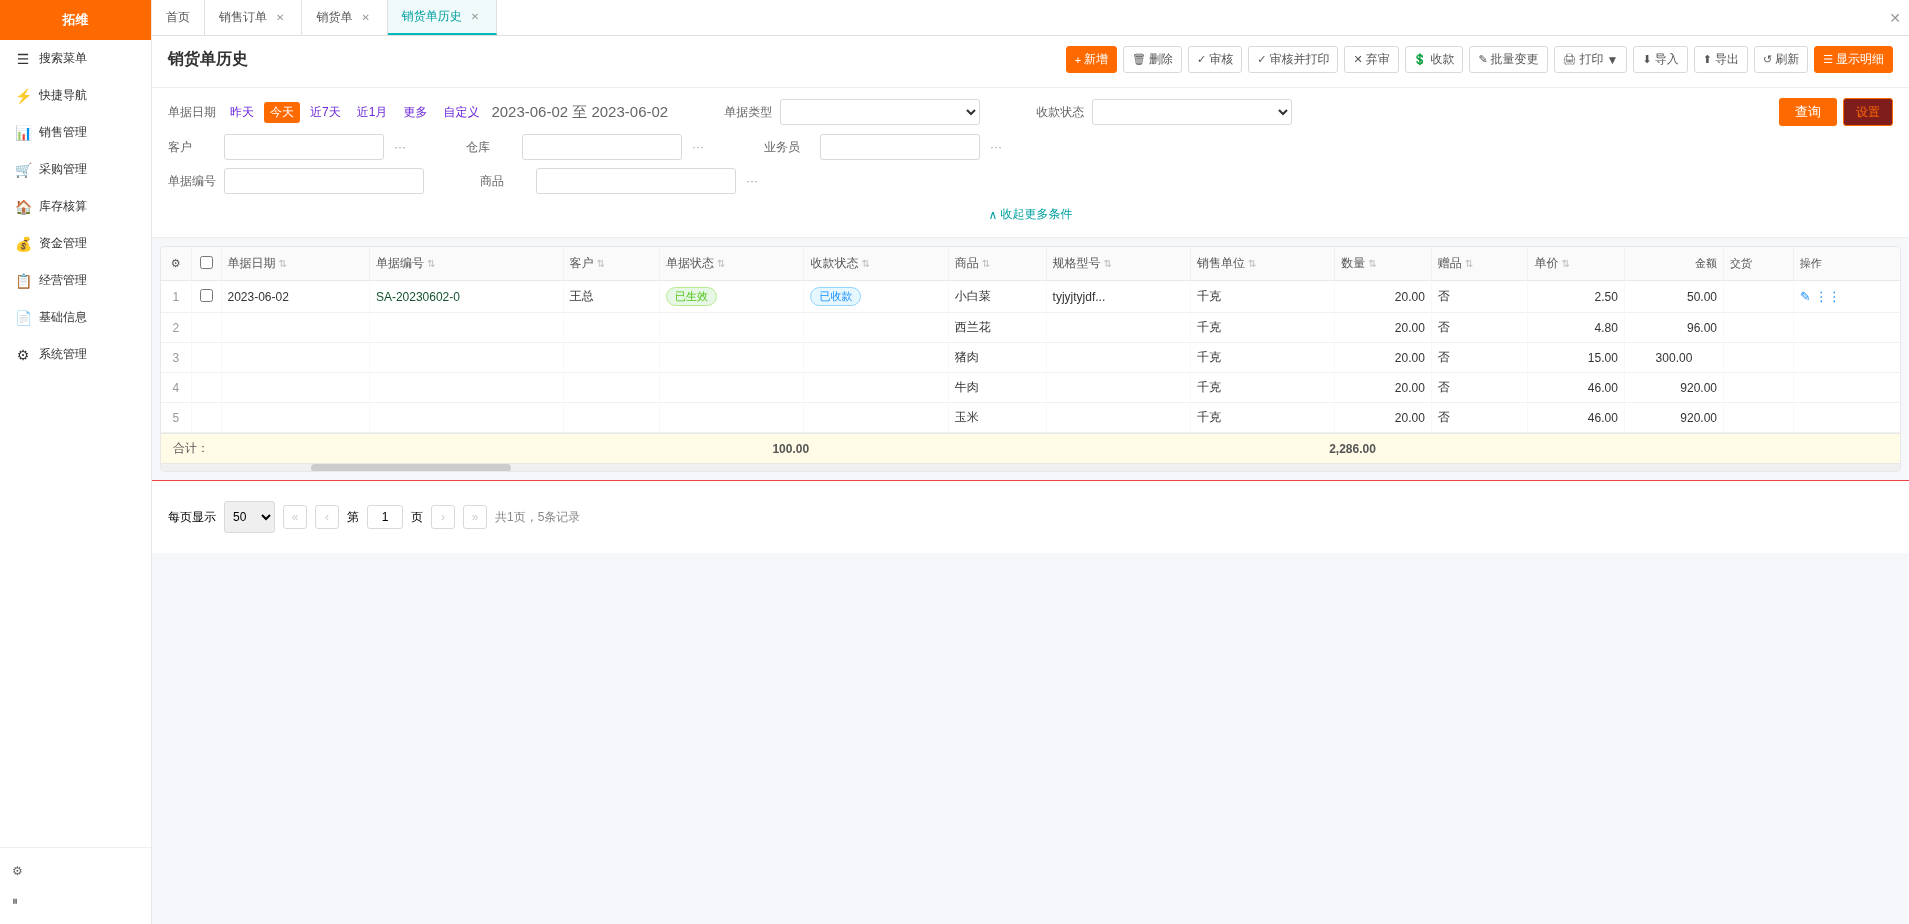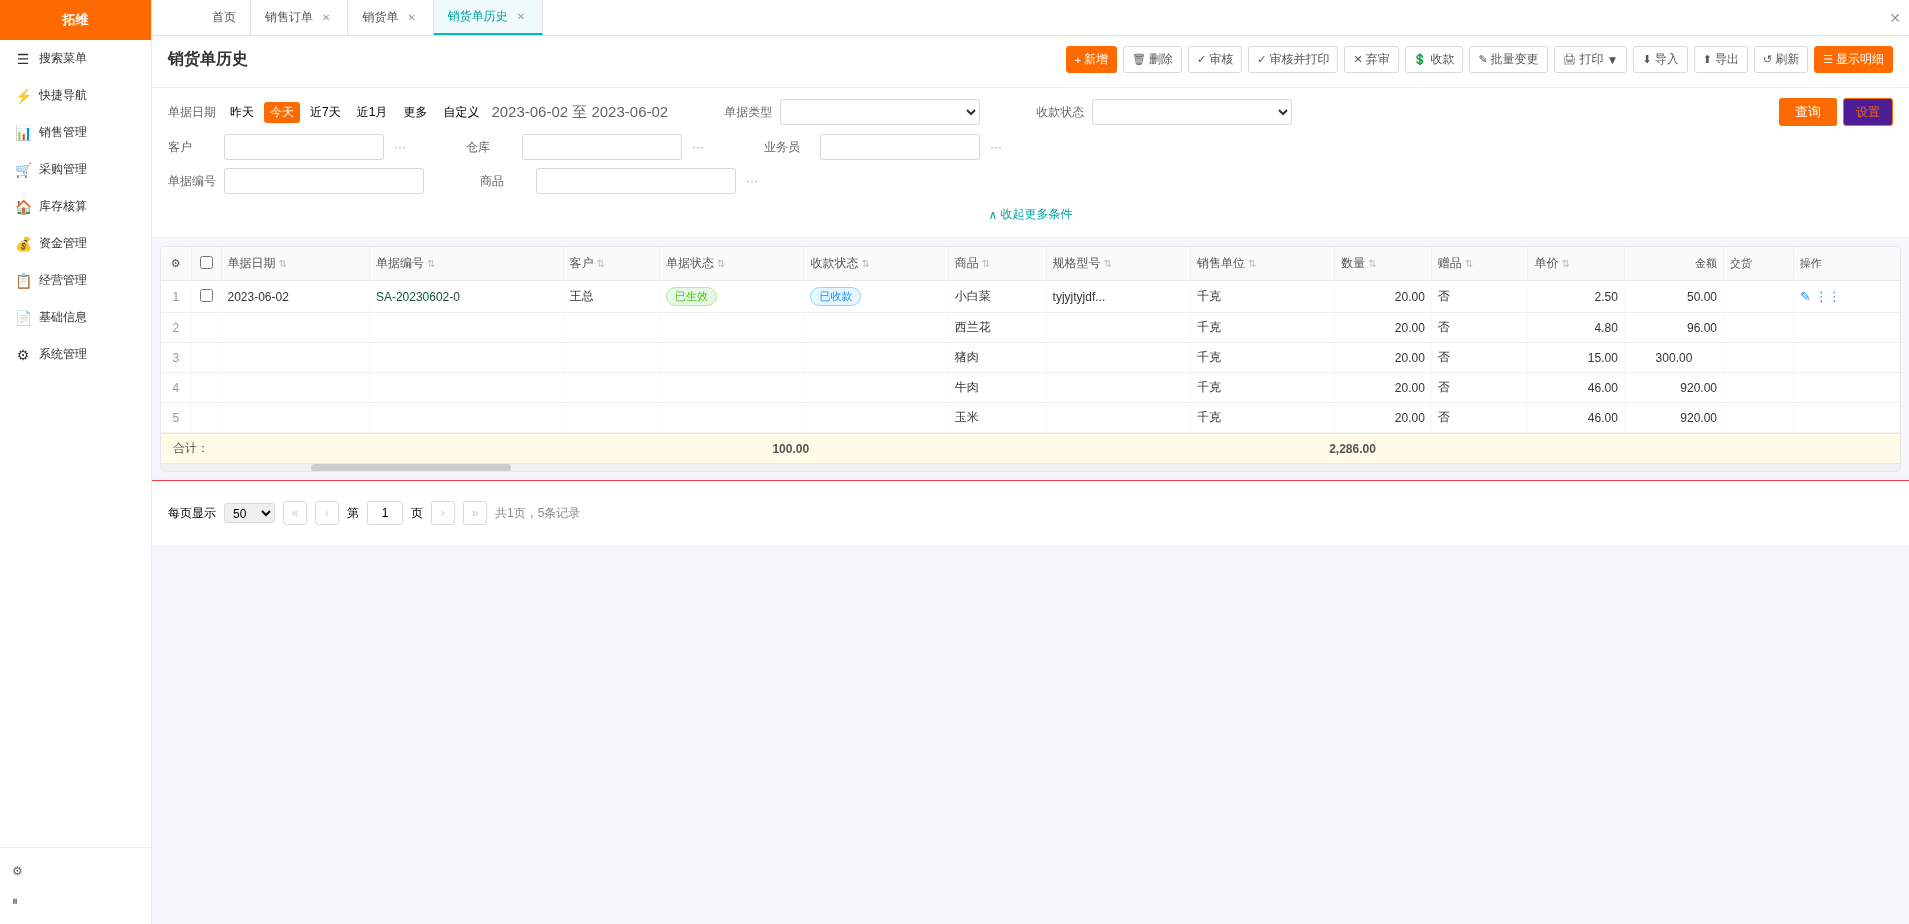--- a/index.html
+++ b/index.html
@@ -57,21 +57,20 @@
     }
 
     
     .tab-bar {
       display: flex;
       align-items: center;
       background: #fff;
       border-bottom: 1px solid #e0e0e0;
       height: 36px;
       flex-shrink: 0;
-      padding-left: 46px;
     }
     .tab {
       display: flex;
       align-items: center;
       padding: 0 14px;
       height: 100%;
       cursor: pointer;
       border-right: 1px solid #e0e0e0;
       color: #555;
       gap: 6px;
@@ -187,21 +186,21 @@
     }
     .date-chips {
       display: flex;
       align-items: center;
       gap: 4px;
     }
     .date-chip {
       padding: 2px 6px;
       border-radius: 3px;
       cursor: pointer;
-      color: #000000;
+      color: #6d28d9;
     }
     .date-chip.active {
       background: #ff6a00;
       color: #fff;
     }
     .ellipsis-btn {
       color: #999;
       cursor: pointer;
       padding: 0 4px;
     }
@@ -217,21 +216,21 @@
     .query-btn {
       background: #ff6a00;
       color: #fff;
       border: none;
       border-radius: 3px;
       padding: 5px 16px;
       cursor: pointer;
       font-size: 13px;
     }
     .setting-btn {
-      background: #4c1d95;
+      background: #7f1d1d;
       color: #ff6a00;
       border: 1px solid #ff6a00;
       border-radius: 3px;
       padding: 4px 12px;
       cursor: pointer;
     }
 
     
     .table-container {
       background: #fff;
@@ -300,21 +299,21 @@
       padding: 20px 16px;
       display: flex;
       align-items: center;
       justify-content: flex-start;
       gap: 8px;
     }
     .pagination-select {
       border: 1px solid #d9d9d9;
       border-radius: 3px;
       padding: 2px 4px;
-      height: 20px;
+      height: 32px;
     }
     .page-btn {
       width: 24px;
       height: 24px;
       display: flex;
       align-items: center;
       justify-content: center;
       border: 1px solid #d9d9d9;
       border-radius: 3px;
       cursor: pointer;

